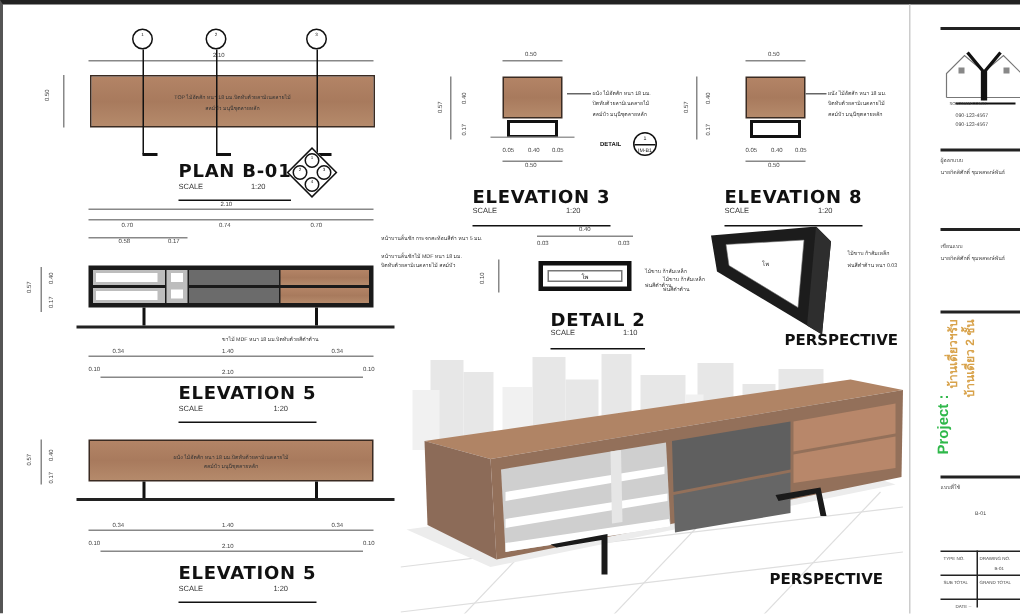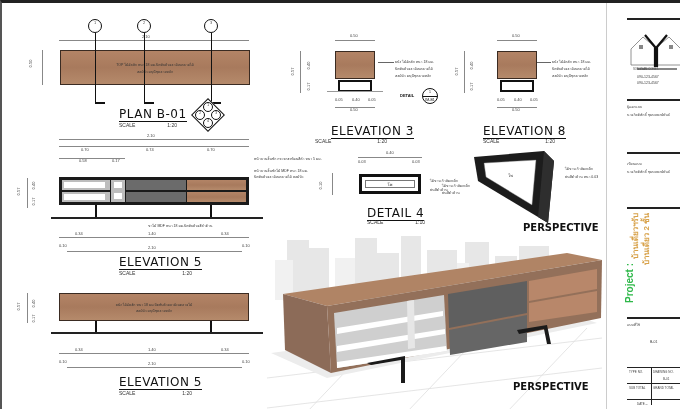--- a/index.html
+++ b/index.html
@@ -1,22 +1,22 @@
 <!DOCTYPE html>
 <html><head>
 <meta charset="utf-8">
 <style>
   html, body { margin:0; padding:0; }
   body { width:680px; height:409px; position:relative; overflow:hidden; background:#fff;
          font-family:"Liberation Sans", sans-serif; color:#111; }
   .sheet { position:absolute; left:0; top:0; width:680px; height:409px; background:#fff;
            border-top:3px solid #222; border-left:2px solid #555; box-sizing:border-box; }
   .abs { position:absolute; }
-  .title { font-family:"DejaVu Sans", sans-serif; font-weight:400; font-size:12px; letter-spacing:0.5px;
-           border-bottom:1.5px solid #111; padding-bottom:0; white-space:nowrap;text-align:right; }
+  .title { font-family:"DejaVu Sans", sans-serif; font-weight:700; font-size:12px; letter-spacing:0.5px;
+           border-bottom:1.5px solid #111; padding-bottom:12px; white-space:nowrap;text-align:right; }
   .scale { font-size:5px; color:#333; display:flex; justify-content:space-between; white-space:nowrap; }
   .dim { font-size:4px; color:#444; white-space:nowrap; text-align:center; }
   .dline { border-top:0.6px solid #888; position:absolute; }
   .vline { border-left:0.6px solid #888; position:absolute; }
   .wood { background:linear-gradient(180deg,#b38466 0%, #a87a5d 50%, #b58a6b 100%);
           border:1px solid #3a2b22; box-sizing:border-box; }
   .note { font-size:3.5px; color:#333; white-space:nowrap; }
   .leg { position:absolute; background:#111; }
   .sec-mark { position:absolute; width:14px; height:14px; border:1px solid #111; border-radius:50%;
               background:#fff; font-size:3px; text-align:center; line-height:6px; box-sizing:border-box; }
@@ -172,21 +172,21 @@
     <div class="note abs" style="left:393px; top:63px;">ปิดทับด้วยลามิเนตลายไม้</div>
     <div class="note abs" style="left:393px; top:70px;">สลม์บัว มนุนีชุดลายหลัก</div>
     <div class="abs" style="left:376px; top:59px; width:16px; height:0.6px; background:#666;"></div>
 
     <div class="abs" style="font-size:4px; font-weight:bold; left:398px; top:90px;">DETAIL</div>
     <div class="abs" style="left:420px; top:85px; width:16px; height:16px; border:1px solid #111; border-radius:50%; box-sizing:border-box; font-size:3.5px; text-align:center; line-height:7px; background:#fff;">
       <div>1</div>
       <div style="border-top:0.5px solid #111;">IM-B1</div>
     </div>
 
-    <div class="abs title" style="left:329px; top:121px;">ELEVATION 3</div>
+    <div class="abs title" style="left:313px; top:121px;">ELEVATION 3</div>
     <div class="abs scale" style="left:313px; top:135px; width:72px;">
       <span>SCALE</span>
         <span>1:20</span>
     </div>
   </div>
 
   <div>
     <div class="dline" style="left:495px; top:37px; width:40px;"></div>
     <div class="dim abs" style="left:510px; top:30px;">0.50</div>
     <div class="vline" style="left:462px; top:48px; height:42px;"></div>
@@ -220,21 +220,21 @@
     <div class="dim abs" style="left:356px; top:156px;">0.03</div>
     <div class="dim abs" style="left:410px; top:156px;">0.03</div>
     <div class="dim abs" style="left:315px; top:180px; transform:rotate(-90deg);">0.10</div>
     <div class="vline" style="left:330px; top:170px; height:22px;"></div>
     <div class="abs" style="left:357px; top:171px; width:62px; height:20px; border:3px solid #111; box-sizing:border-box; background:#fff;">
       <div class="abs" style="left:3px; top:3px; right:3px; bottom:3px; border:0.6px solid #777; font-size:4px; text-align:center; line-height:8px;">โพ</div>
     </div>
     <div class="note abs" style="left:428px; top:175px;">ไม้ขาบ ก้าสัมเหล็ก</div>
     <div class="note abs" style="left:428px; top:184px;">พ่นสีดำด้าน</div>
 
-    <div class="abs title" style="left:365px; top:203px;">DETAIL 4</div>
+    <div class="abs title" style="left:365px; top:203px;">DETAIL 2</div>
     <div class="abs scale" style="left:365px; top:216px; width:58px;">
       <span>SCALE</span>
         <span>1:10</span>
     </div>
   </div>
 
   <div>
     <svg class="abs" style="left:468px; top:148px;" width="90" height="72" viewBox="0 0 90 72">
       <polygon points="4,6 74,0 84,10 78,72 68,66 8,30" fill="#1c1c1c"></polygon>
       <polygon points="74,0 84,10 78,72 68,66" fill="#2e2e2e"></polygon>

